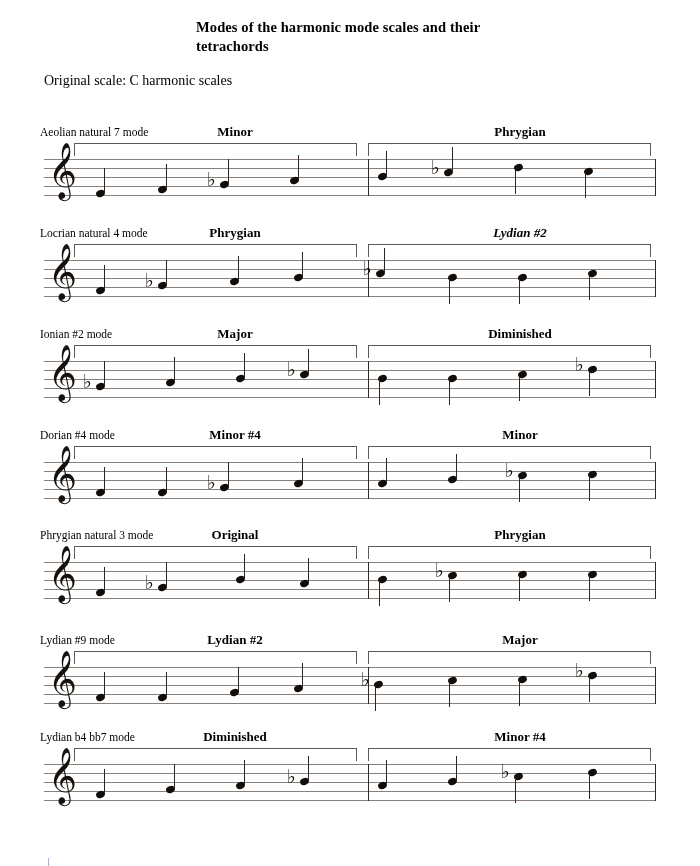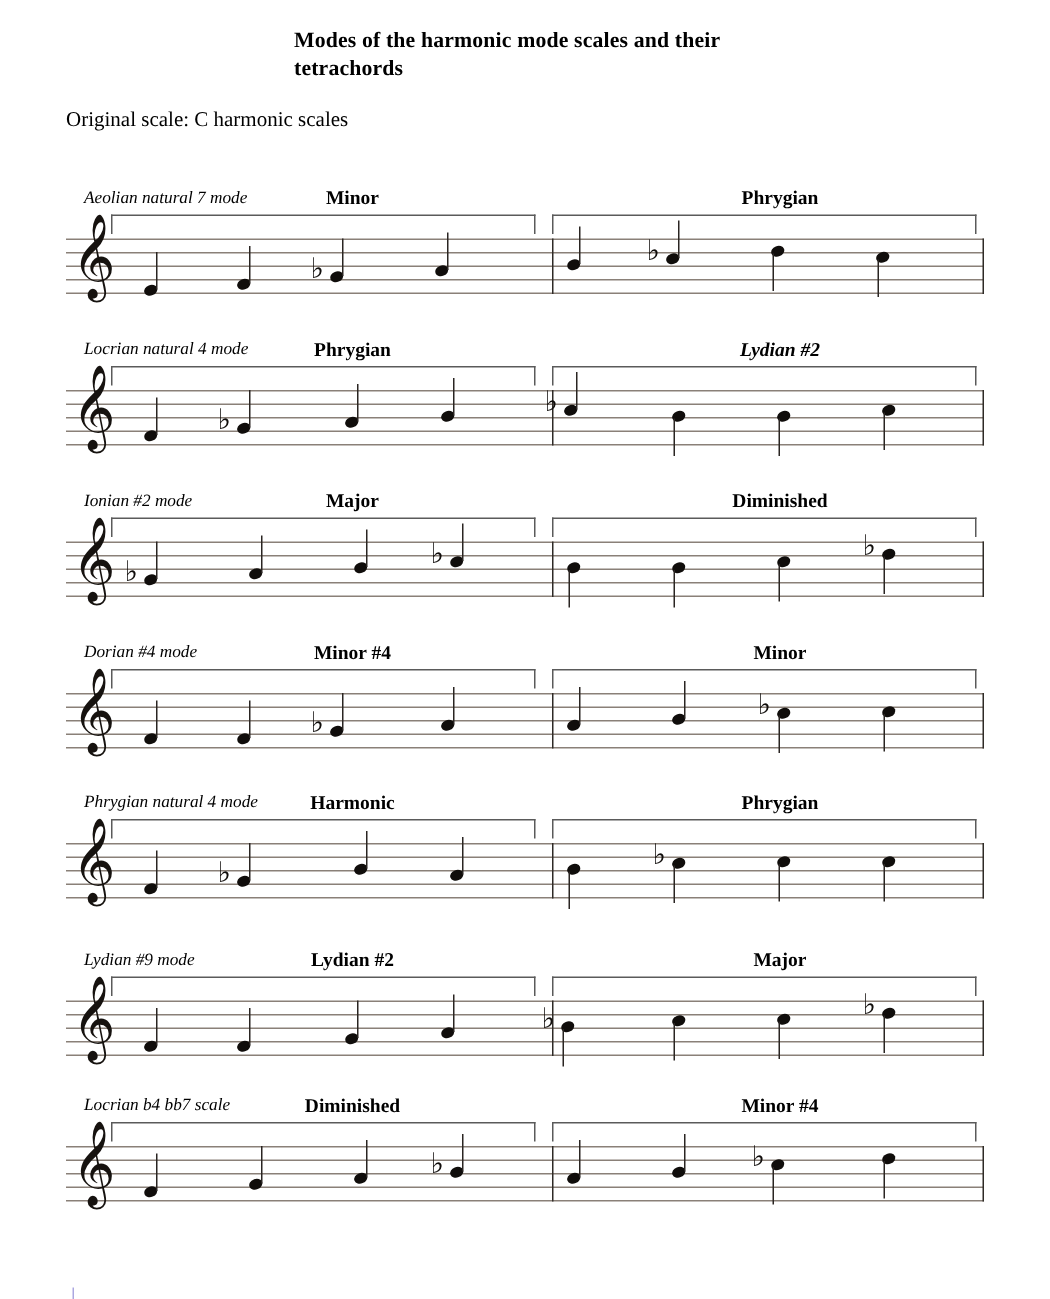--- a/index.html
+++ b/index.html
@@ -38,24 +38,23 @@
 
   
   .system {
     position: absolute;
     left: 0;
     width: 700px;
     height: 96px;
   }
   .mode-name {
     position: absolute;
-    left: 56px;
+    left: 40px;
     top: 0px;
     font-size: 11.5px;
-    font-style: italic;
     white-space: nowrap;
   }
   .tet-label {
     position: absolute;
     top: -2px;
     font-size: 13px;
     font-weight: bold;
     white-space: nowrap;
     text-align: center;
   }
@@ -293,22 +292,22 @@
         <div class="note" style="left: 404px; top: 14px; background: rgb(16, 13, 11);"></div>
         <div class="stem" style="left: 412px; top: -8px;"></div>
         <div class="accidental" style="left: 461px; top: -1px;">♭</div>
         <div class="note" style="left: 474px; top: 10px; background: rgb(16, 13, 11);"></div>
         <div class="stem" style="left: 474.5px; top: 15px;"></div>
         <div class="note" style="left: 544px; top: 9px; background: rgb(16, 13, 11);"></div>
         <div class="stem" style="left: 544.5px; top: 14px;"></div>
       </div>
     </div>
     <div class="system" style="top: 529px;">
-      <div class="mode-name">Phrygian natural 4 mode</div>
-      <div class="tet-label left">Harmonic</div>
+      <div class="mode-name">Phrygian natural 3 mode</div>
+      <div class="tet-label left">Original</div>
       <div class="tet-label right">Phrygian</div>
       <div class="bracket left"></div>
       <div class="bracket right"></div>
       <div class="staff">
         <div class="line l0" style="background: rgb(138, 128, 120);"></div>
         <div class="line l1" style="background: rgb(138, 128, 120);"></div>
         <div class="line l2" style="background: rgb(138, 128, 120);"></div>
         <div class="line l3" style="background: rgb(138, 128, 120);"></div>
         <div class="line l4" style="background: rgb(138, 128, 120);"></div>
         <div class="clef">𝄞</div>
@@ -363,21 +362,21 @@
         <div class="note" style="left: 404px; top: 10px; background: rgb(16, 13, 11);"></div>
         <div class="stem" style="left: 404.5px; top: 15px;"></div>
         <div class="note" style="left: 474px; top: 9px; background: rgb(16, 13, 11);"></div>
         <div class="stem" style="left: 474.5px; top: 14px;"></div>
         <div class="accidental" style="left: 531px; top: -6px;">♭</div>
         <div class="note" style="left: 544px; top: 5px; background: rgb(16, 13, 11);"></div>
         <div class="stem" style="left: 544.5px; top: 10px;"></div>
       </div>
     </div>
     <div class="system" style="top: 731px;">
-      <div class="mode-name">Locrian b4 bb7 scale</div>
+      <div class="mode-name">Lydian b4 bb7 mode</div>
       <div class="tet-label left">Diminished</div>
       <div class="tet-label right">Minor #4</div>
       <div class="bracket left"></div>
       <div class="bracket right"></div>
       <div class="staff">
         <div class="line l0" style="background: rgb(138, 128, 120);"></div>
         <div class="line l1" style="background: rgb(138, 128, 120);"></div>
         <div class="line l2" style="background: rgb(138, 128, 120);"></div>
         <div class="line l3" style="background: rgb(138, 128, 120);"></div>
         <div class="line l4" style="background: rgb(138, 128, 120);"></div>

